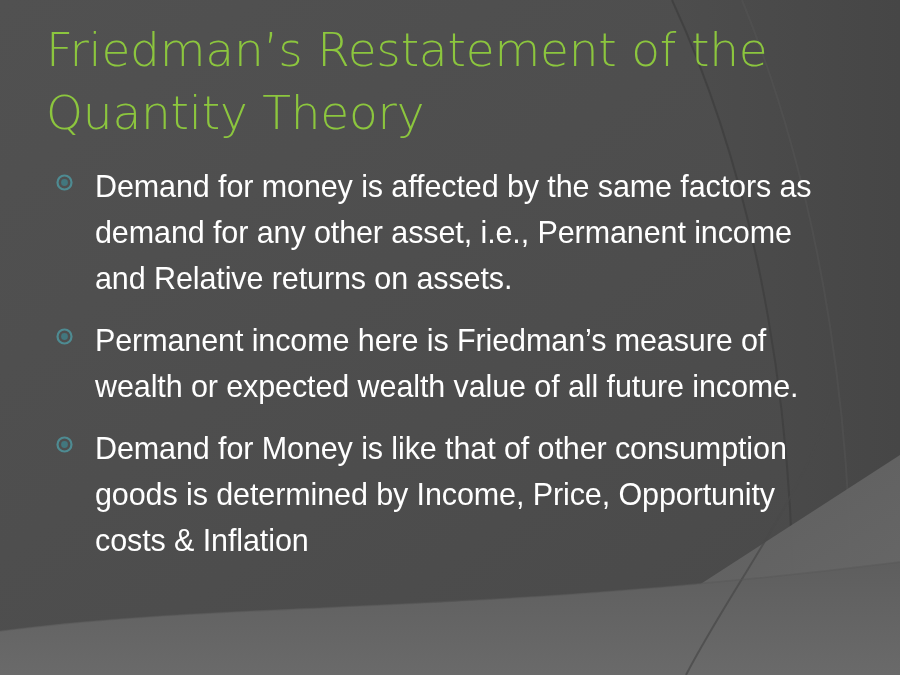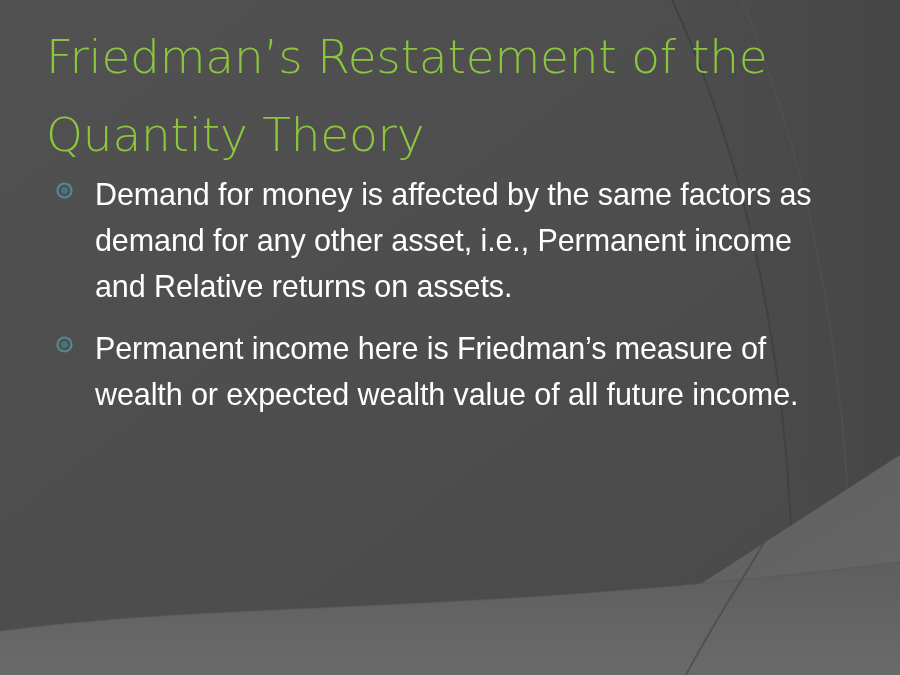--- a/index.html
+++ b/index.html
@@ -32,35 +32,35 @@
     left: 46px;
     top: 18px;
     width: 760px;
   }
   .slide-title {
     margin: 0;
     color: #8cc63e;
     font-family: "DejaVu Sans", sans-serif;
     font-size: 47px;
     font-weight: 300;
-    line-height: 78px;
+    line-height: 63px;
     letter-spacing: -0.2px;
   }
 
   
   .body-block {
     position: absolute;
     left: 50px;
     top: 163px;
     width: 800px;
   }
   .bullet-item {
     position: relative;
     padding-left: 45px;
-    margin: 8px 0 16px 0;
+    margin: 0 0 16px 0;
   }
   .bullet-item:last-child { margin-bottom: 0; }
 
   .bullet-marker {
     position: absolute;
     left: 6px;
     top: 11px;
     width: 17px;
     height: 17px;
     display: block;
@@ -132,16 +132,23 @@
     </div>
 
     <div class="bullet-item">
       <svg class="bullet-marker" viewBox="0 0 17 17">
         <circle cx="8.5" cy="8.5" r="7" fill="none" stroke="#4e8b92" stroke-width="2.2"></circle>
         <circle cx="8.5" cy="8.5" r="3.4" fill="#42777e"></circle>
       </svg>
       <span class="bullet-text">Permanent income here is Friedman’s measure of wealth or expected wealth value of all future income.</span>
     </div>
 
+    <div class="bullet-item">
+      <svg class="bullet-marker" viewBox="0 0 17 17">
+        <circle cx="8.5" cy="8.5" r="7" fill="none" stroke="#4e8b92" stroke-width="2.2"></circle>
+        <circle cx="8.5" cy="8.5" r="3.4" fill="#42777e"></circle>
+      </svg>
+      <span class="bullet-text">Demand for Money is like that of other consumption goods is determined by Income, Price, Opportunity costs &amp; Inflation</span>
+    </div>
 
   </div>
 
 </div>
 
 </body></html>

